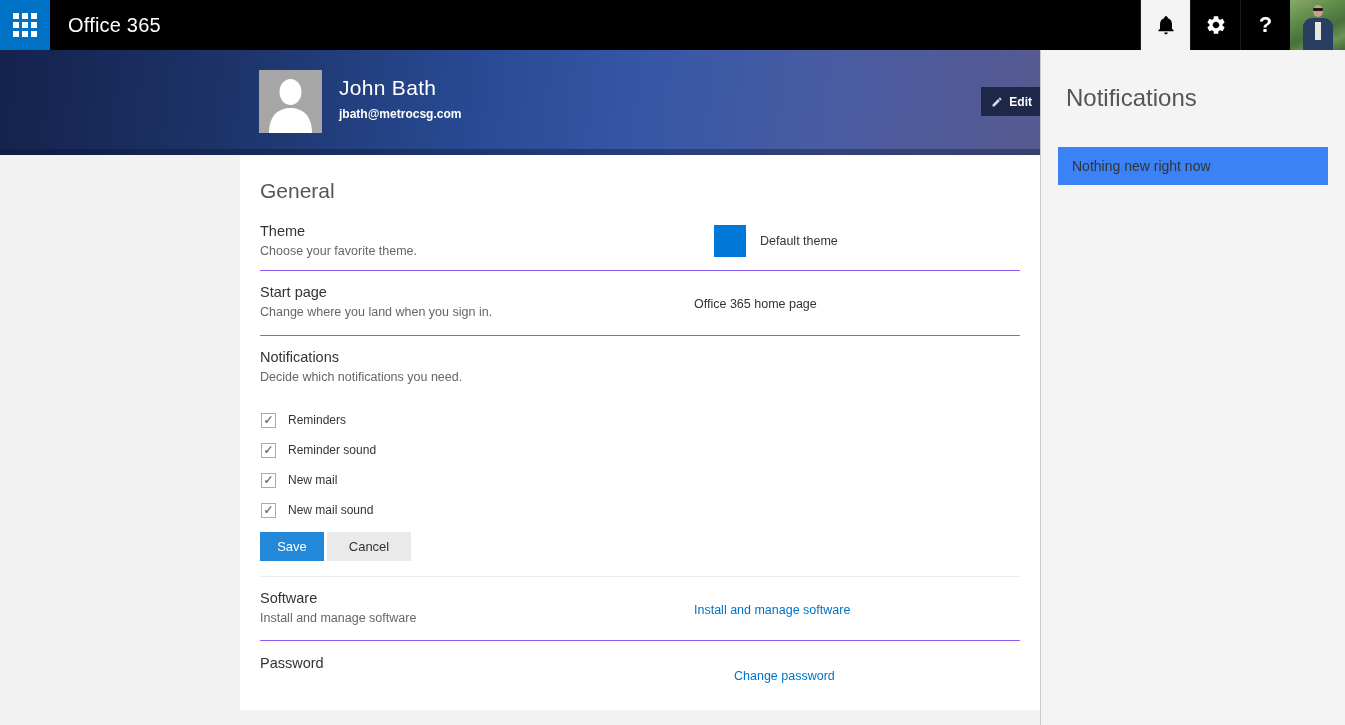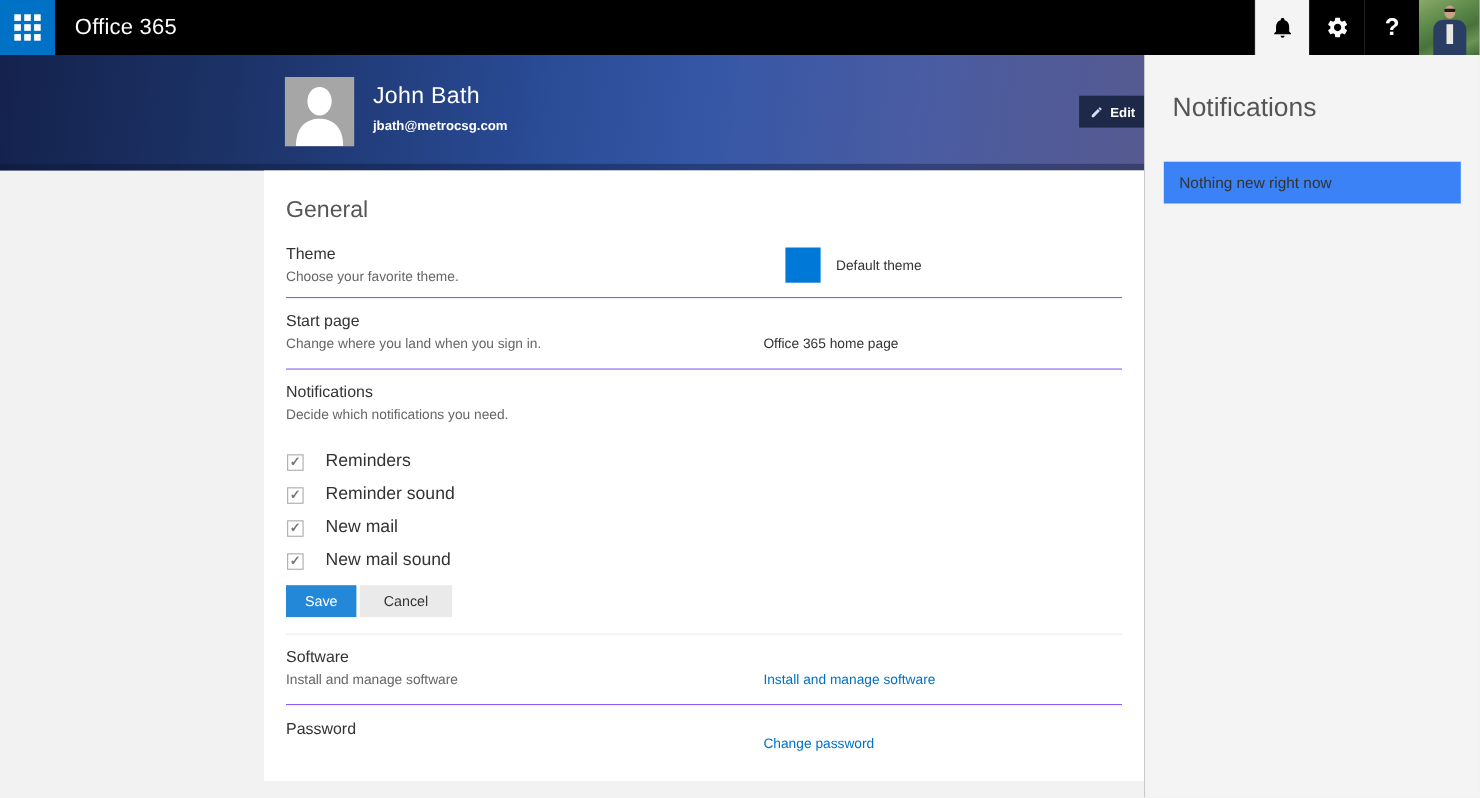--- a/index.html
+++ b/index.html
@@ -35,38 +35,38 @@
   .profile-name { color:#fff; font-size:21px; font-weight:300; letter-spacing:.3px; }
   .profile-email { color:#fff; font-size:12px; font-weight:700; margin-top:7px; }
   .edit-button { position:absolute; right:0; top:37px; height:29px; background:rgba(23,33,61,.88); color:#fff;
     font-size:12px; font-weight:600; display:flex; align-items:center; gap:6px; padding:0 8px 0 10px; cursor:pointer; }
 
   
   .card { position:absolute; left:240px; top:155px; width:800px; background:#fff; padding:24px 20px 0 20px; }
   .section-heading { font-size:21px; font-weight:300; color:#565656; height:36px; }
   .row { display:flex; border-bottom:1px solid #8b5cf6; }
   .row-left { width:434px; }
-  .row-right { flex:1; display:flex; align-items:flex-end; }
+  .row-right { flex:1; display:flex; align-items:center; }
   .row-title { font-size:14.5px; color:#333; }
   .row-desc { font-size:12.5px; color:#666; margin-top:5px; }
   .row.theme { padding:8px 0 12px; }
   .row.start { padding:13px 0 16px; }
   .row.software { padding:13px 0 15px; }
-  .row.password { padding:14px 0 27px; border-bottom:none; }
+  .row.password { padding:14px 0 27px; border-bottom:none;gap:40px; }
   .theme-right { display:flex; align-items:center; gap:14px;margin-left:20px; }
   .swatch { width:32px; height:32px; cursor:pointer; }
   .value-text { font-size:12.5px; color:#333; margin-top:4px; }
   .link { font-size:12.5px; color:#0072c6; text-decoration:none; cursor:pointer; margin-top:4px; display:inline-block; }
   .notif-block { padding:13px 0 15px; border-bottom:1px solid #ebebeb; }
   .options { margin-top:21px; margin-left:1px; }
   .opt { display:flex; align-items:center; height:30px; cursor:pointer; }
   .cb { width:15px; height:15px; border:1px solid #ababab; background:#fff; display:flex; align-items:center; justify-content:center; }
   .cb .tick { visibility:hidden; color:#777; font-size:12px; font-weight:700; line-height:1; }
   .cb.checked .tick { visibility:visible; }
-  .opt-label { font-size:16px; color:#333; margin-left:20px; }
+  .opt-label { font-size:12px; color:#333; margin-left:12px; }
   .buttons { display:flex; gap:3px; margin-top:7px; }
   .btn { height:29px; border:none; font-size:13px; cursor:pointer; font-family:inherit; }
   .btn-save { width:64px; background:#2488d8; color:#fff; }
   .btn-cancel { width:84px; background:#eaeaea; color:#333; }
 
   
   .panel { position:absolute; left:1040px; top:50px; width:305px; height:675px; background:#f4f4f4; border-left:1px solid #cbcbcb; }
   .panel-title { font-size:24px; font-weight:300; color:#555; margin:34px 0 0 25px; }
   .panel-empty { position:absolute; left:17px; right:17px; top:97px; height:38px; background:#3b82f6; display:flex; align-items:center; }
   .panel-empty span { font-size:14px; color:#333; margin-left:14px; }

